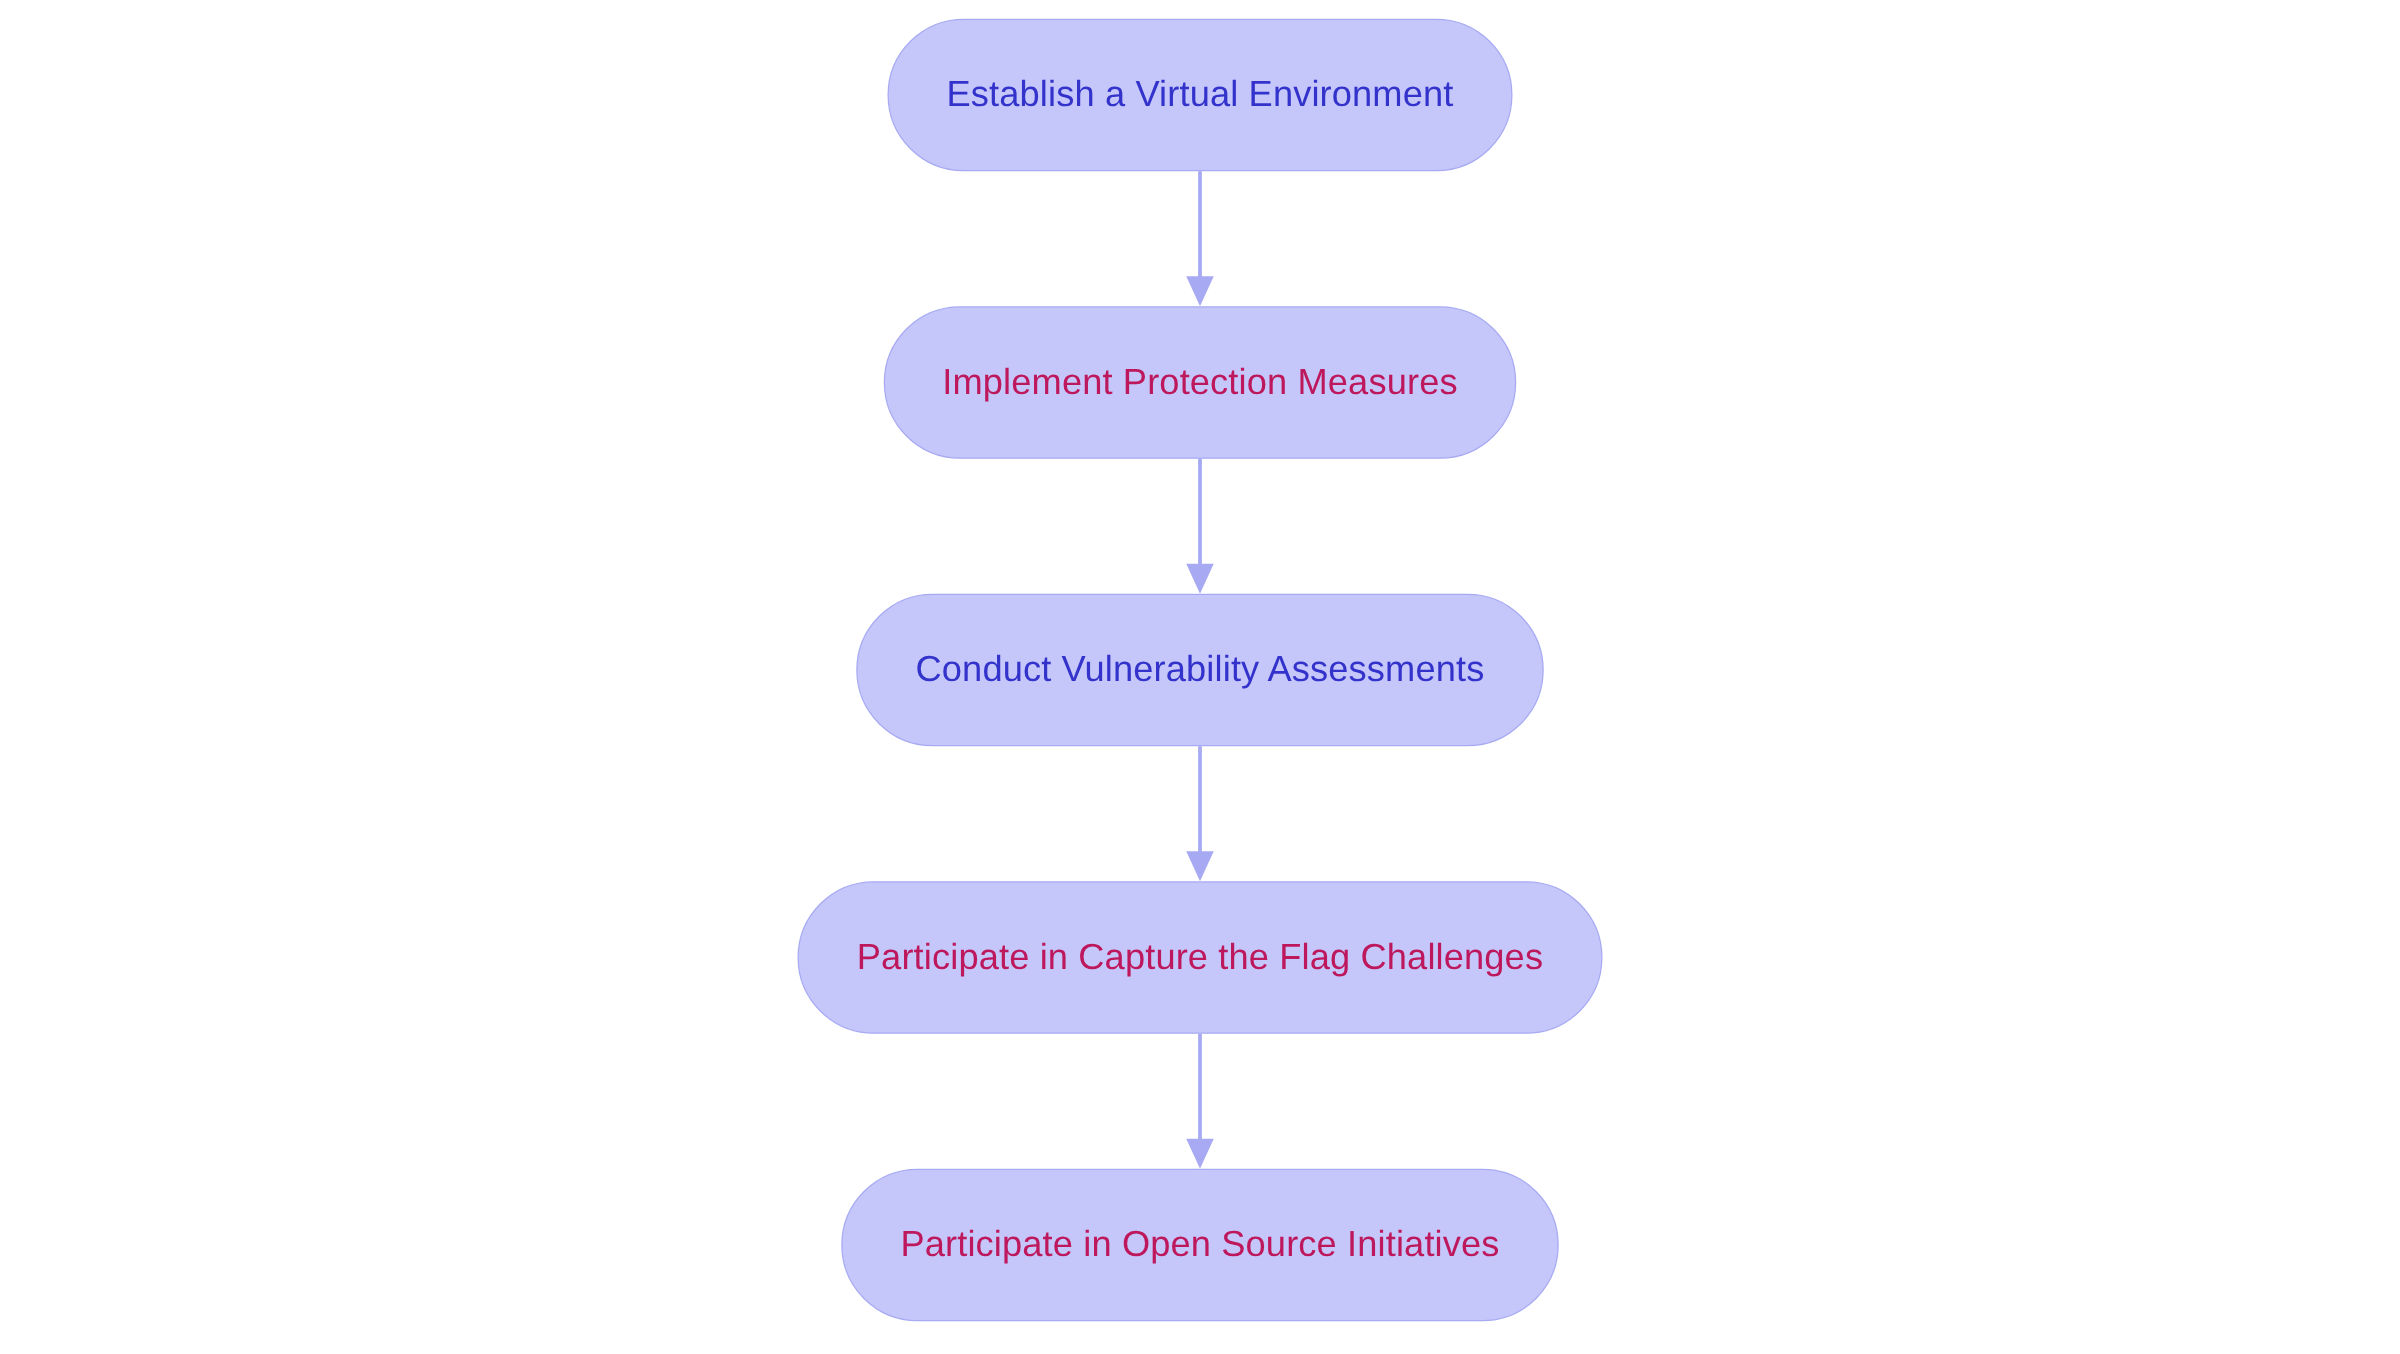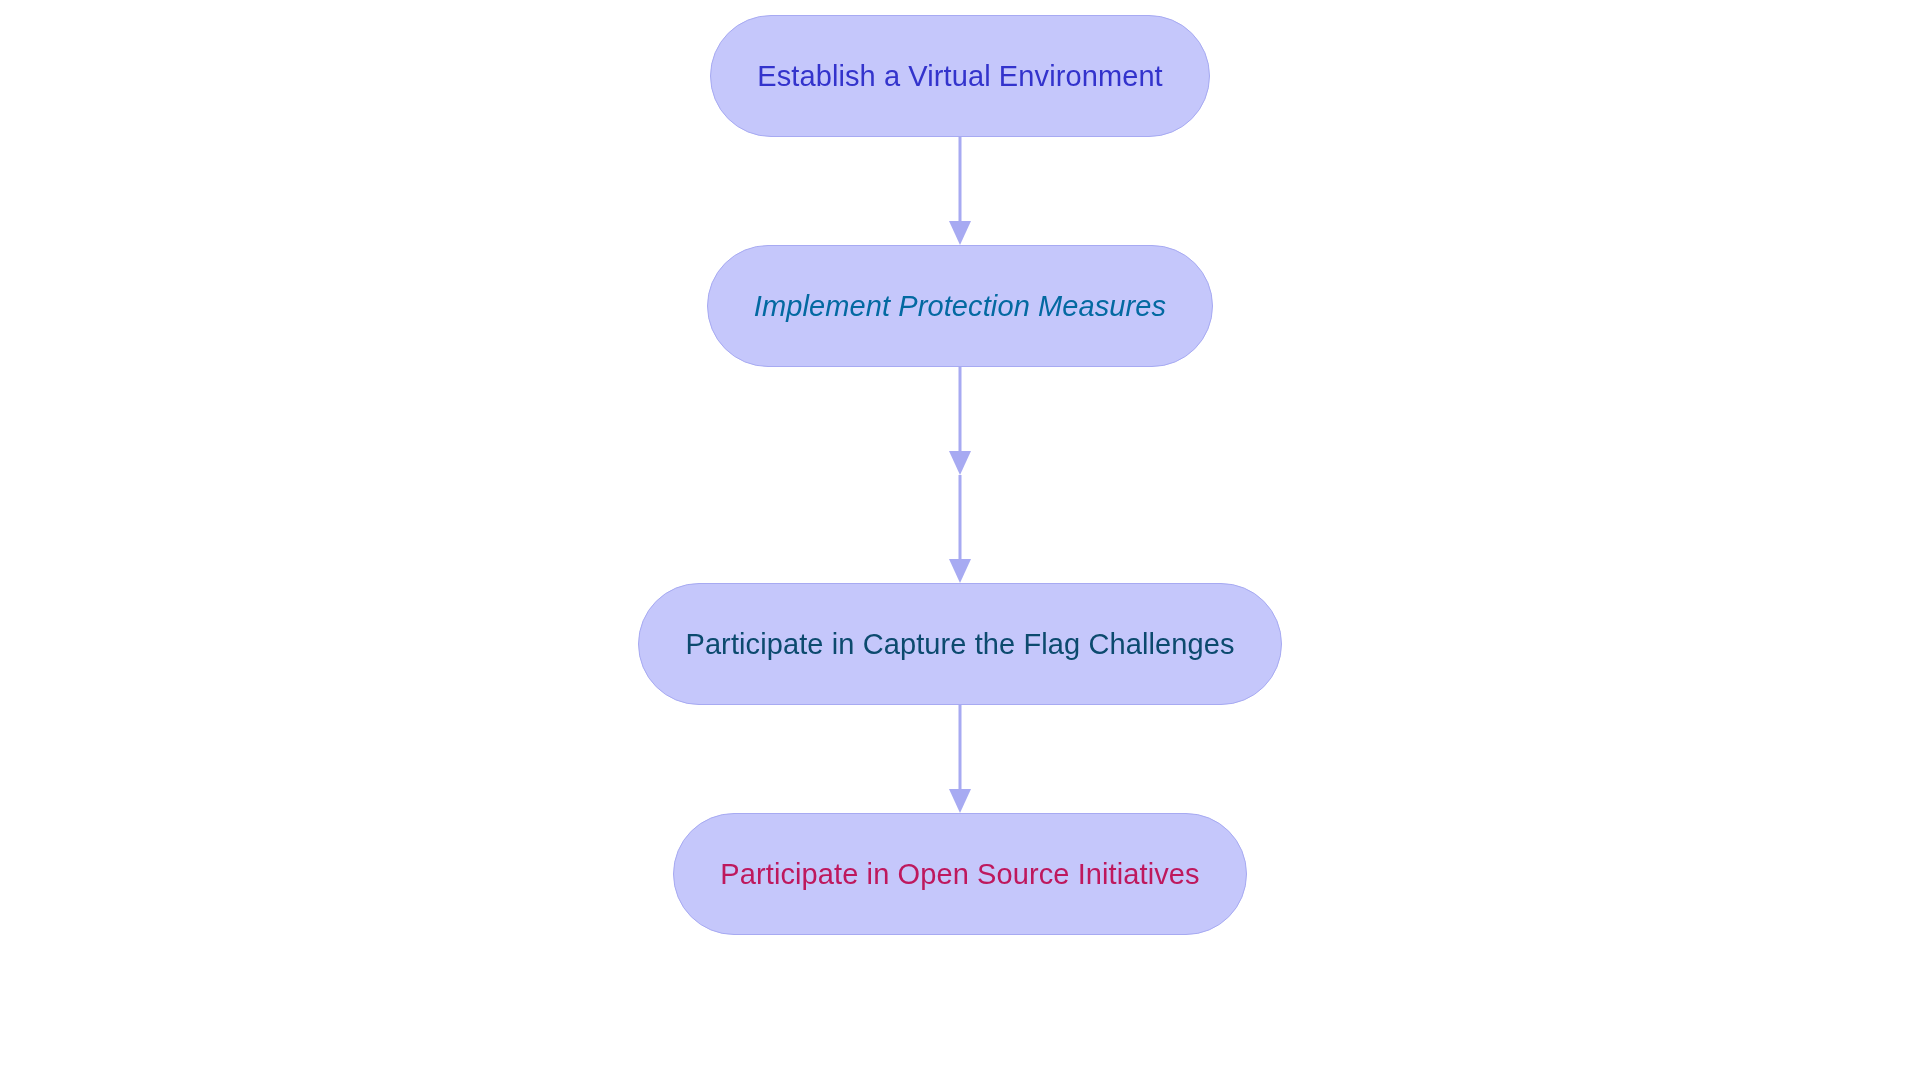--- a/index.html
+++ b/index.html
@@ -103,36 +103,39 @@
     <div class="flow-node" style="background: rgb(197, 199, 251); border-color: rgb(167, 170, 242); color: rgb(51, 51, 204);">
       <span class="node-label" style="color: rgb(51, 51, 204);">Establish a Virtual Environment</span>
     </div>
 
     <div class="flow-connector">
       <div class="connector-shaft" style="background: rgb(167, 170, 242);"></div>
       <div class="connector-head" style="border-top-color: rgb(167, 170, 242);"></div>
     </div>
 
     <div class="flow-node" style="background: rgb(197, 199, 251); border-color: rgb(167, 170, 242); color: rgb(51, 51, 204);">
-      <span class="node-label" style="color: #0369a1; font-style: italic;">Implement Protection Measures</span>
+      <span class="node-label" style="color: #be185d;">Implement Protection Measures</span>
     </div>
 
     <div class="flow-connector">
       <div class="connector-shaft" style="background: rgb(167, 170, 242);"></div>
       <div class="connector-head" style="border-top-color: rgb(167, 170, 242);"></div>
     </div>
 
+    <div class="flow-node" style="background: rgb(197, 199, 251); border-color: rgb(167, 170, 242); color: rgb(51, 51, 204);">
+      <span class="node-label" style="color: rgb(51, 51, 204);">Conduct Vulnerability Assessments</span>
+    </div>
 
     <div class="flow-connector">
       <div class="connector-shaft" style="background: rgb(167, 170, 242);"></div>
       <div class="connector-head" style="border-top-color: rgb(167, 170, 242);"></div>
     </div>
 
     <div class="flow-node" style="background: rgb(197, 199, 251); border-color: rgb(167, 170, 242); color: rgb(51, 51, 204);">
-      <span class="node-label" style="color: #0c4a6e;">Participate in Capture the Flag Challenges</span>
+      <span class="node-label" style="color: #be185d;">Participate in Capture the Flag Challenges</span>
     </div>
 
     <div class="flow-connector">
       <div class="connector-shaft" style="background: rgb(167, 170, 242);"></div>
       <div class="connector-head" style="border-top-color: rgb(167, 170, 242);"></div>
     </div>
 
     <div class="flow-node" style="background: rgb(197, 199, 251); border-color: rgb(167, 170, 242); color: rgb(51, 51, 204);">
       <span class="node-label" style="color: #be185d;">Participate in Open Source Initiatives</span>
     </div>

